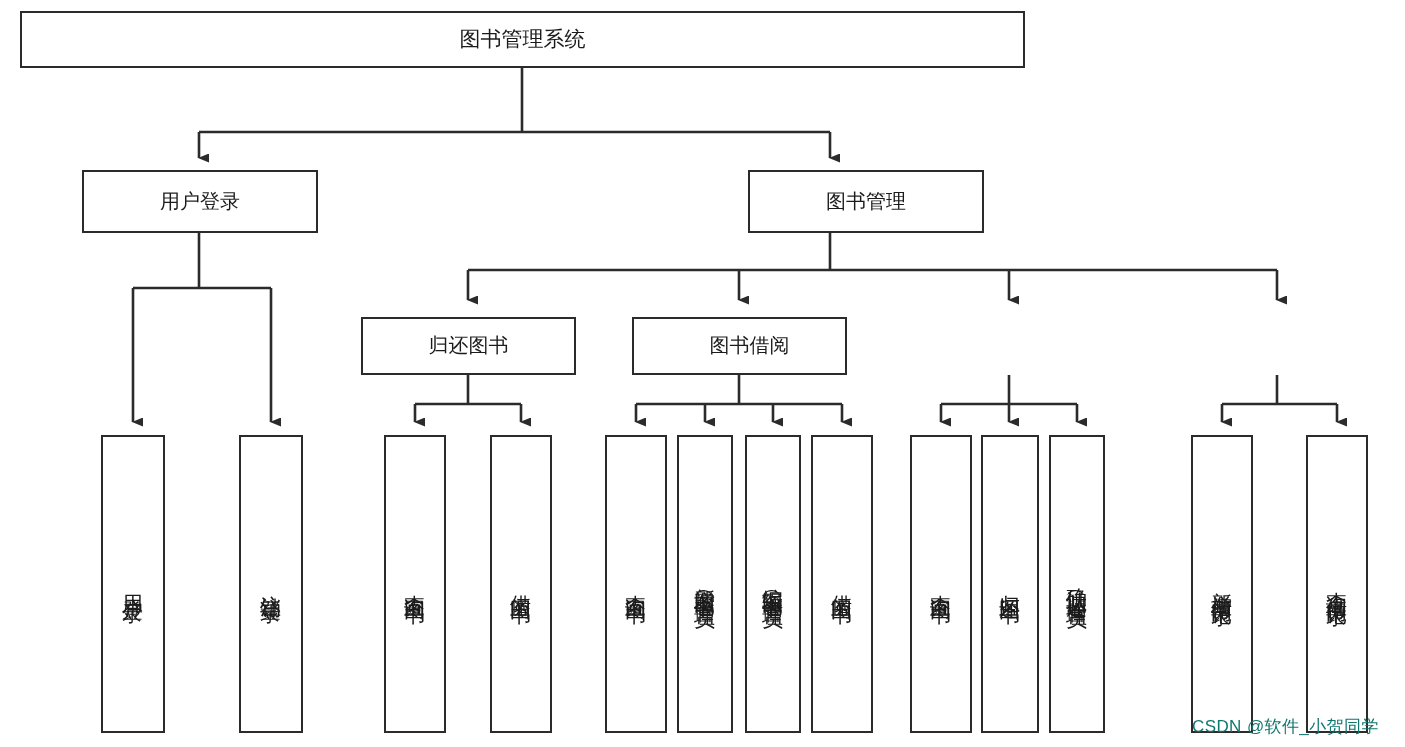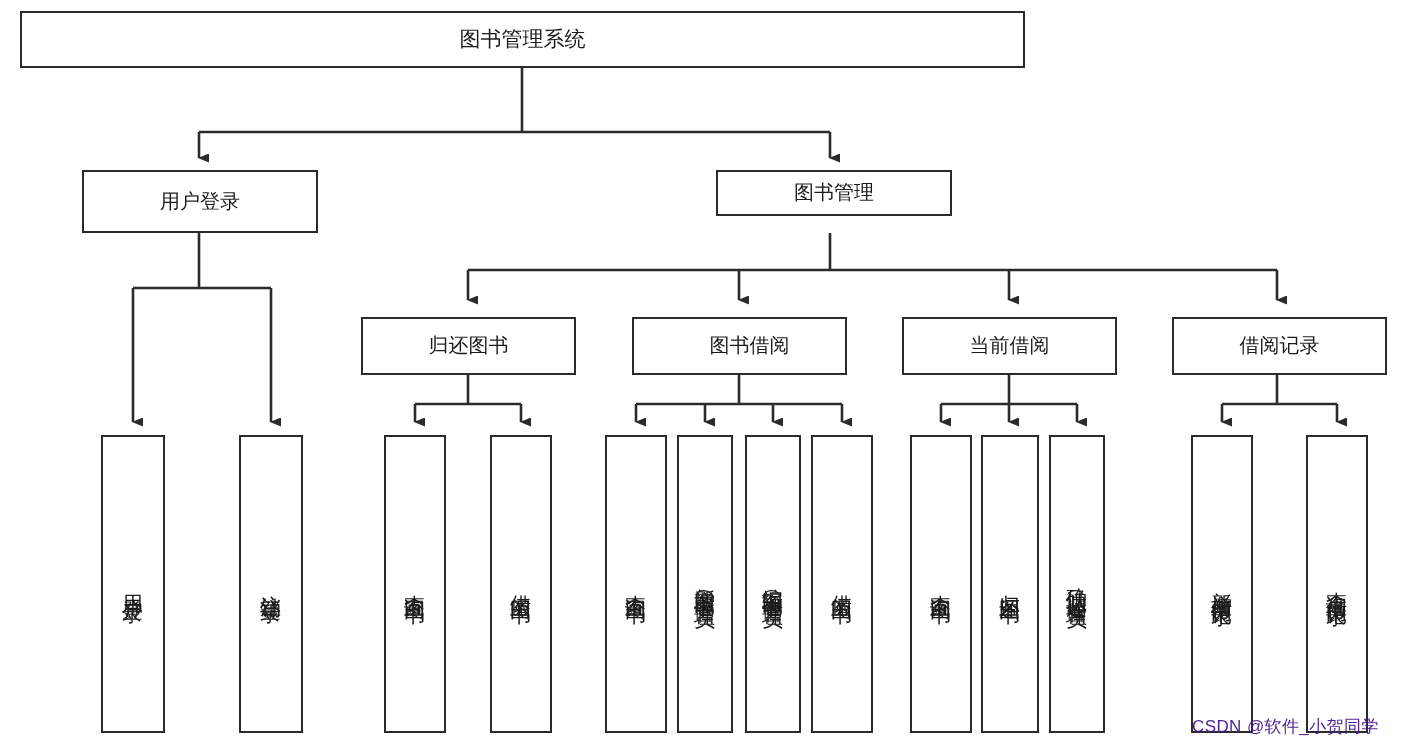--- a/index.html
+++ b/index.html
@@ -46,21 +46,21 @@
   .level2 .node-label { font-size: 20px; }
   .leaf .node-label {
     writing-mode: vertical-rl;
     text-orientation: upright;
     font-size: 21px;
     letter-spacing: 3px;
     line-height: 1;
   }
   .watermark {
     position: absolute;
-    color: #4c1d95;
+    color: #0f766e;
     font-size: 17px;
     white-space: nowrap;
     letter-spacing: 0.4px;
   }
 </style>
 </head>
 <body>
 
 <div id="diagram-root">
 
@@ -129,35 +129,29 @@
     </g>
   </svg>
 
   <div class="node-box level0" style="left:20px; top:11px; width:1005px; height:57px;">
     <span class="node-label">图书管理系统</span>
   </div>
 
   <div class="node-box level1" style="left:82px; top:170px; width:236px; height:63px;">
     <span class="node-label">用户登录</span>
   </div>
-  <div class="node-box level1" style="left:716px; top:170px; width:236px; height:46px;">
+  <div class="node-box level1" style="left:748px; top:170px; width:236px; height:63px;">
     <span class="node-label">图书管理</span>
   </div>
 
   <div class="node-box level2" style="left:361px; top:317px; width:215px; height:58px;">
     <span class="node-label">归还图书</span>
   </div>
   <div class="node-box level2" style="left:632px; top:317px; width:215px; height:58px;padding-left:20px;">
     <span class="node-label">图书借阅</span>
-  </div>
-  <div class="node-box level2" style="left:902px; top:317px; width:215px; height:58px;">
-    <span class="node-label">当前借阅</span>
-  </div>
-  <div class="node-box level2" style="left:1172px; top:317px; width:215px; height:58px;">
-    <span class="node-label">借阅记录</span>
   </div>
 
   <div class="node-box leaf" style="left:101px; top:435px; width:64px; height:298px;">
     <span class="node-label">用户登录</span>
   </div>
   <div class="node-box leaf" style="left:239px; top:435px; width:64px; height:298px;">
     <span class="node-label">注销登录</span>
   </div>
 
   <div class="node-box leaf" style="left:384px; top:435px; width:62px; height:298px;">

